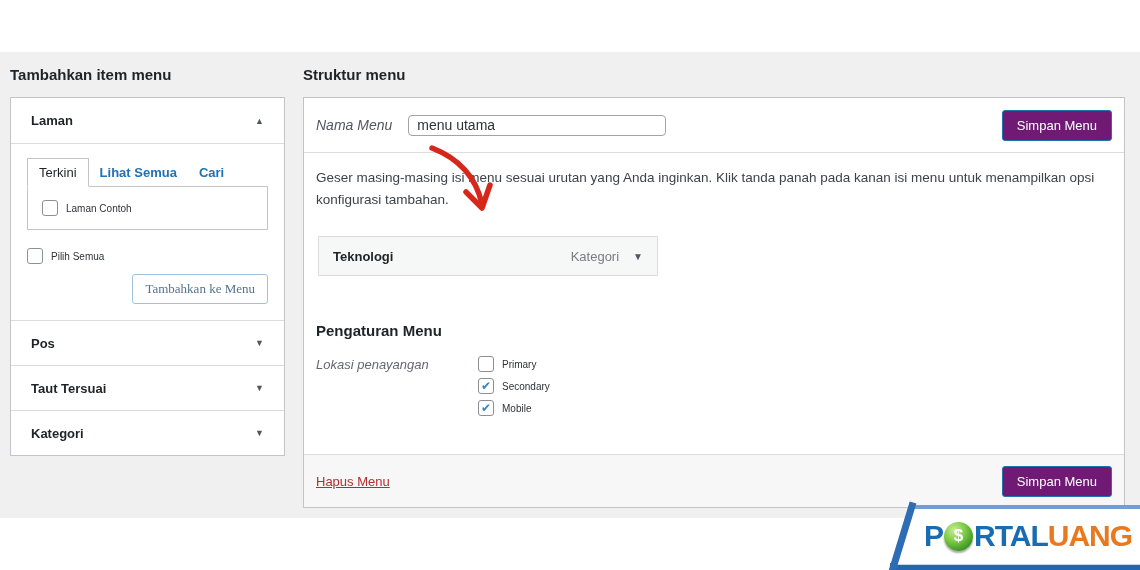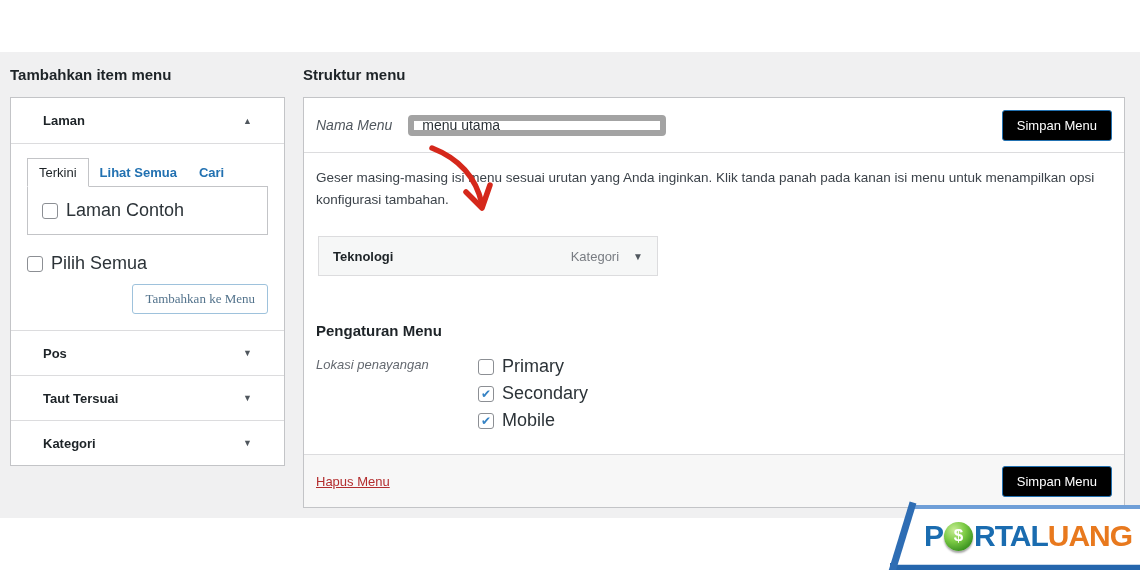--- a/index.html
+++ b/index.html
@@ -8,53 +8,53 @@
   .admin-bg { position:absolute; left:0; top:52px; width:1140px; height:466px; background:#f0f0f1; }
 
   .col-title { position:absolute; top:66px; font-size:15px; font-weight:bold; color:#1d2327; z-index:2; }
   #left-title { left:10px; }
   #right-title { left:303px; }
 
   
   .accordion { position:absolute; left:10px; top:97px; width:275px; background:#fff;
                border:1px solid #c3c4c7; z-index:2; }
   .acc-header { height:45px; display:flex; align-items:center; justify-content:space-between;
-                padding:0 32px; cursor:pointer; background:#fff; }
+                padding:0 20px; cursor:pointer; background:#fff; }
   .acc-header .acc-label { font-size:13px; font-weight:bold; color:#1d2327; }
   .acc-arrow { font-size:9px; color:#50575e; }
   .acc-sep { border-top:1px solid #dcdcde; }
   .laman-body { padding:14px 16px 16px; border-top:1px solid #dcdcde; }
 
   .tabs { display:flex; align-items:flex-end; position:relative; z-index:2; }
   .tab-active { background:#fff; border:1px solid #c3c4c7; border-bottom:1px solid #fff;
                 margin-bottom:-1px; padding:6px 11px; font-size:13px; color:#1d2327; }
   .tab-link { padding:6px 11px; font-size:13px; color:#2271b1; font-weight:bold; cursor:pointer; }
   .tab-panel { border:1px solid #c3c4c7; background:#fff; padding:13px 14px; position:relative; z-index:1; }
 
   .check-row { display:flex; align-items:center; gap:8px; }
-  .check-label { font-size:18px; color:#2c3338; }
+  .check-label { font-size:10px; color:#2c3338; }
   .wp-checkbox { width:16px; height:16px; min-width:16px; border:1px solid #8c8f94; border-radius:3px;
                  background:#fff; display:flex; align-items:center; justify-content:center; cursor:pointer; }
   .wp-checkbox .checkmark { display:none; font-size:12px; line-height:1; color:#3582c4; }
   .wp-checkbox.checked .checkmark { display:block; }
 
   .select-all-row { margin-top:18px; }
   .add-btn-row { margin-top:10px; text-align:right; }
   .btn-secondary { display:inline-block; background:#fff; border:1px solid #9ec2dc; border-radius:3px;
                    color:#53738c; font-size:13px; padding:6px 12px; cursor:pointer;font-family:Liberation Serif, serif; }
 
   
   .menu-panel { position:absolute; left:303px; top:97px; width:822px; height:411px;
                 background:#fff; border:1px solid #c3c4c7; z-index:2; }
   .name-bar { height:55px; border-bottom:1px solid #dcdcde; display:flex; align-items:center;
               padding:0 12px; position:relative; }
   .name-label { font-style:italic; font-size:14px; color:#50575e; margin-right:16px; }
-  .name-input { width:258px; height:21px; border:6px solid #a3a3a3; border-radius:4px;
+  .name-input { width:258px; height:21px; border:1px solid #a3a3a3; border-radius:4px;
                 font-size:14px; color:#2c3338; padding:0 8px; font-family:"Liberation Sans", sans-serif; }
-  .btn-primary { background:#000000; color:#fff; border:1px solid #2271b1; border-radius:3px;
+  .btn-primary { background:#701a75; color:#fff; border:1px solid #2271b1; border-radius:3px;
                  font-size:13px; padding:7px 14px; cursor:pointer; font-family:"Liberation Sans", sans-serif; }
   .name-bar .btn-primary { position:absolute; right:12px; top:12px; }
 
   .panel-body { padding:14px 12px 0; }
   .description { font-size:13.5px; color:#3c434a; line-height:1.6; max-width:800px; }
 
   .menu-item-bar { margin-top:26px; margin-left:2px; width:340px; height:40px; background:#f6f7f7;
                    border:1px solid #dcdcde; display:flex; align-items:center;
                    justify-content:space-between; padding:0 14px; cursor:move; }
   .menu-item-title { font-size:13px; font-weight:bold; color:#1d2327; }

